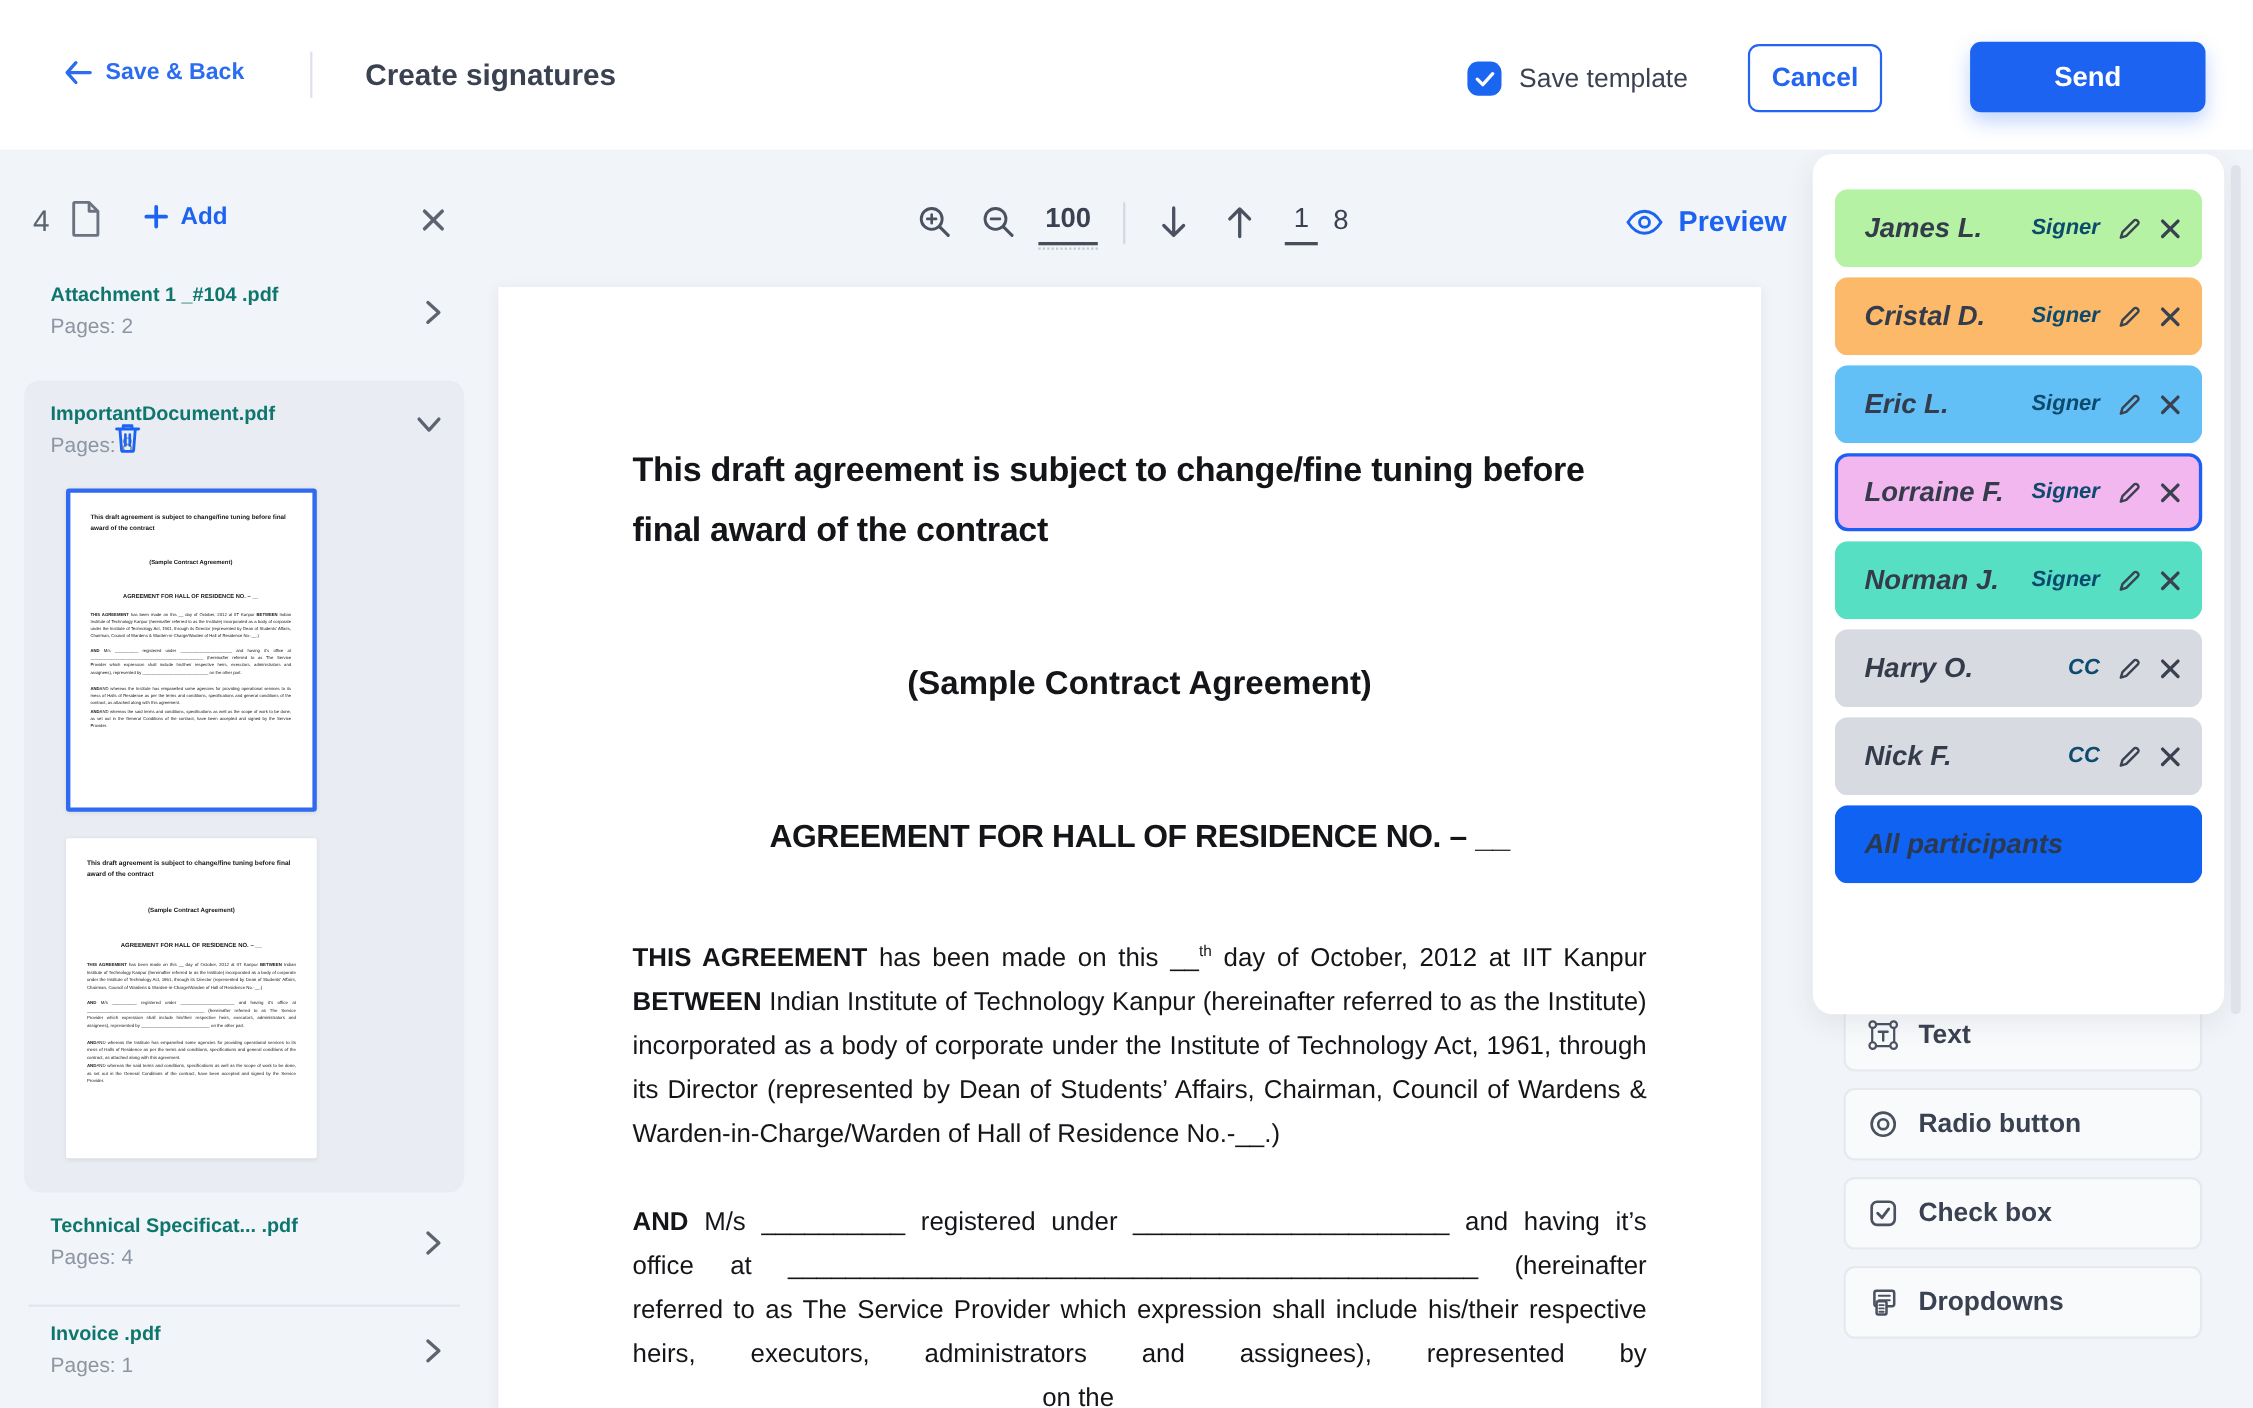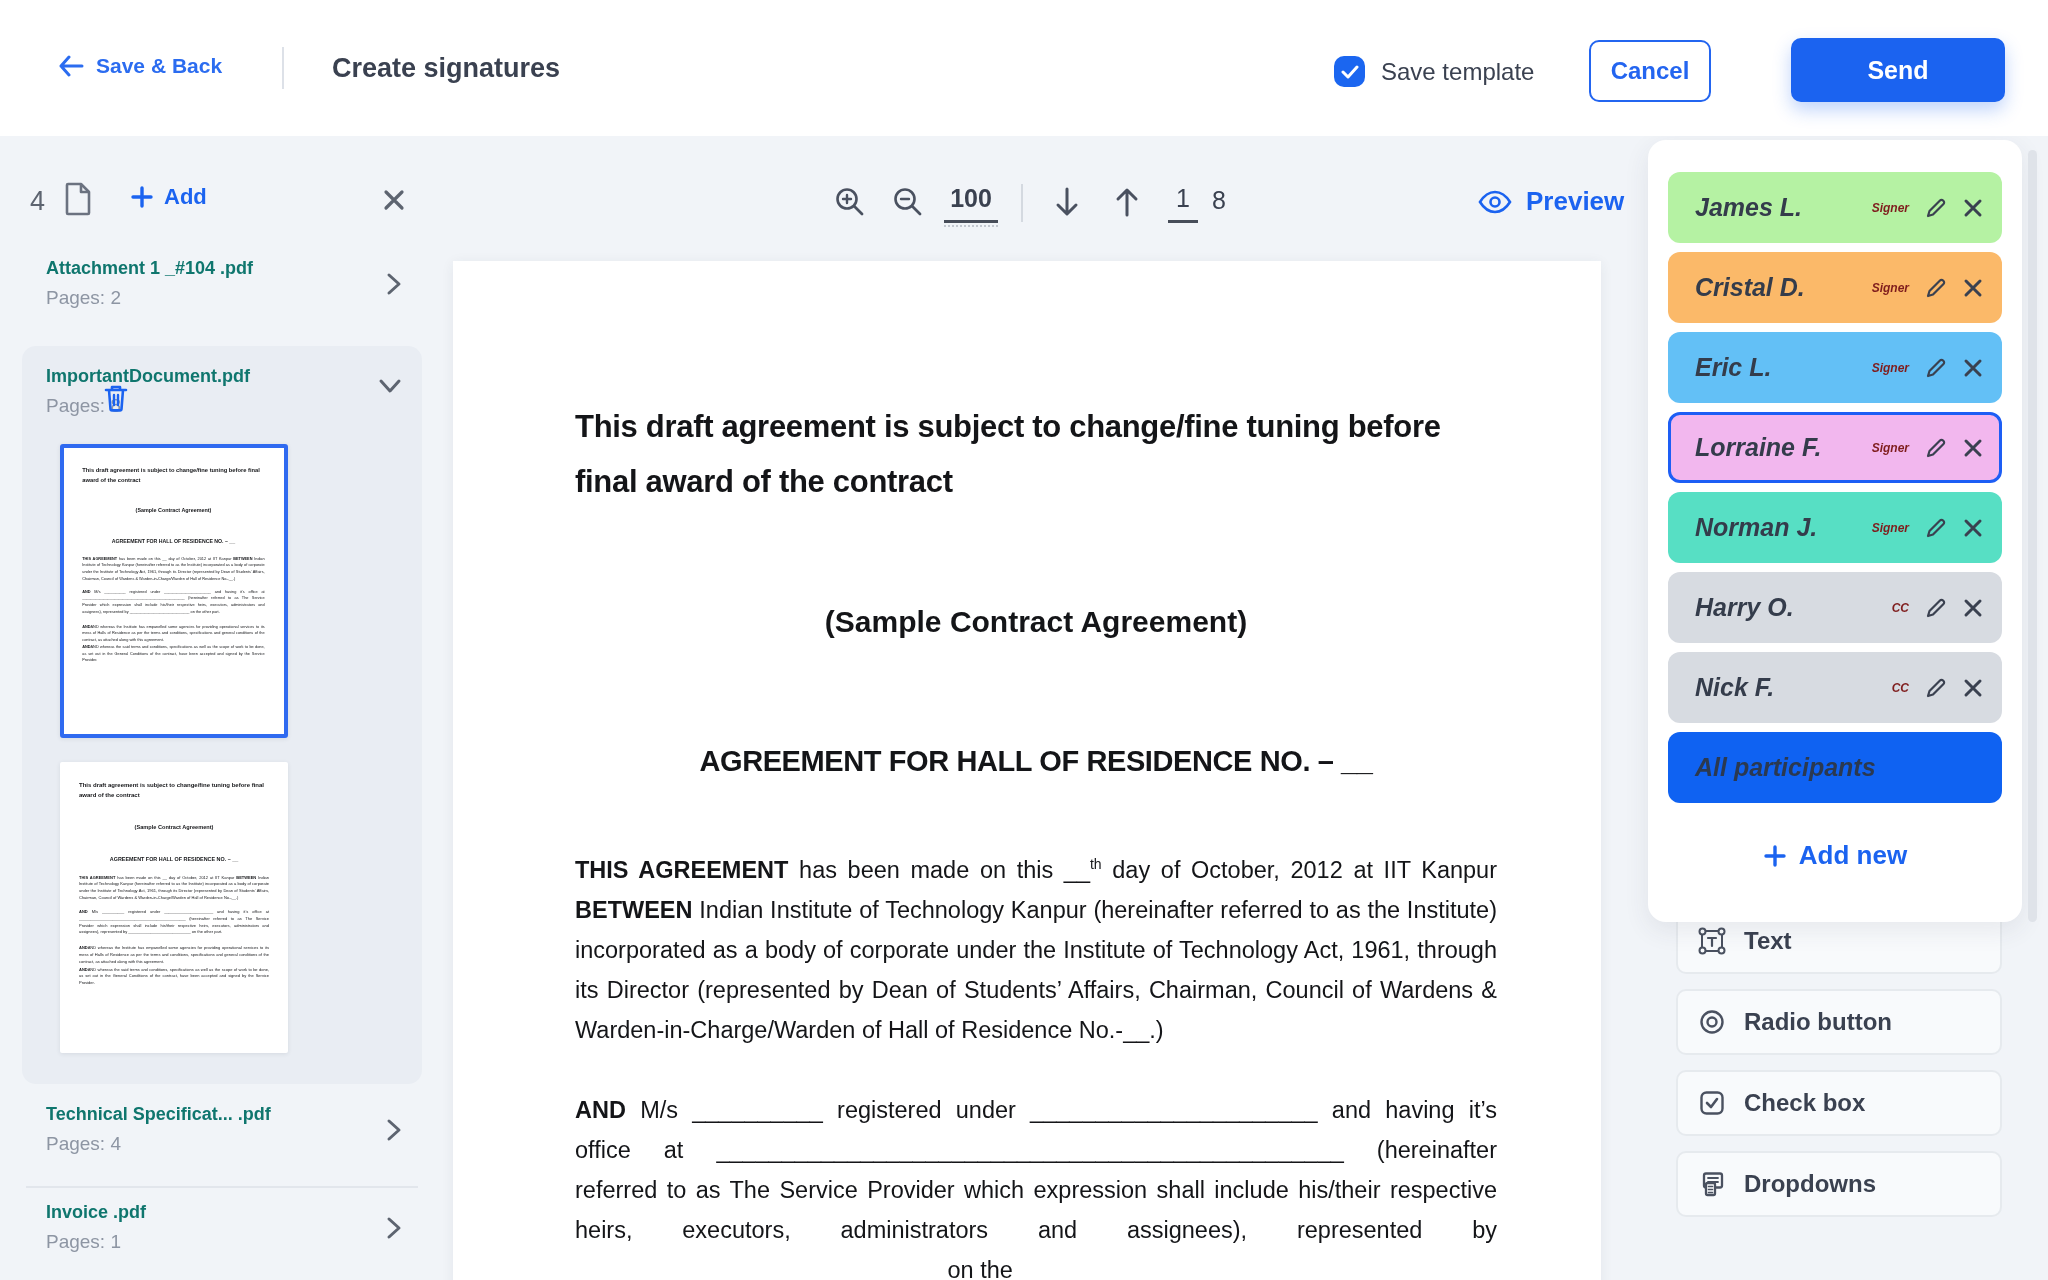--- a/index.html
+++ b/index.html
@@ -84,21 +84,21 @@
   .doc-p b { font-weight:700; }
   sup { font-size:14px; }
 
   
   .panel-card { position:absolute; left:1648px; top:140px; width:374px; height:782px; background:#ffffff;
                 border-radius:18px; box-shadow:0 8px 26px rgba(50,60,80,.09); z-index:10; }
   .chip { position:absolute; left:20px; width:334px; height:71px; border-radius:12px;
           display:flex; align-items:center; border:3px solid transparent; cursor:pointer;font-style:italic; }
   .chip-name { font-size:25px; font-weight:700; color:#343c4b; margin-left:24px; flex:1; }
   .chip-right { display:flex; align-items:center; gap:15px; margin-right:16px; }
-  .chip-role { font-size:12px; font-weight:600; color:#7f1d1d; }
+  .chip-role { font-size:20px; font-weight:600; color:#0c4a6e; }
   .c0{background:#b5f2a3;} .c1{background:#fbb969;} .c2{background:#63c0f6;}
   .c3{background:#f2b7ee; border-color:#1d5ef5;justify-content:space-between;} .c4{background:#57dfc4;}
   .c5{background:#d7dbe1;} .c6{background:#d7dbe1;}
   .chip-all { background:#0f62f2; }
   .chip-all .chip-name { color:#2b3950; }
   .add-new { position:absolute; left:0; top:700px; width:374px; display:flex; align-items:center;
              justify-content:center; gap:12px; color:#1b63f0; font-size:26px; font-weight:700; cursor:pointer; }
   .panel-scrollbar { position:absolute; left:2028px; top:150px; width:9px; height:772px; border-radius:5px;
                      background:#dfe3e9; z-index:11; cursor:pointer; }
 
@@ -401,28 +401,20 @@
             <path d="M3 3 L17 17 M17 3 L3 17" stroke="#3a4150" stroke-width="3" stroke-linecap="round"></path>
           </svg>
         </span>
     </div>
   </div>
 
   <div class="chip chip-all" style="top:592px">
     <div class="chip-name">All participants</div>
   </div>
 
-  <div class="add-new">
-    <span>
-      <svg width="24" height="24" viewBox="0 0 24 24">
-          <path d="M12 3 V21 M3 12 H21" stroke="#1b63f0" stroke-width="3.4" stroke-linecap="round"></path>
-        </svg>
-    </span>
-    <span>Add new</span>
-  </div>
 </div>
 
 <div class="panel-scrollbar"></div>
 
 <div class="field-btn" style="top:908px">
   <span>
     <svg width="28" height="28" viewBox="0 0 28 28">
         <rect x="4" y="4" width="20" height="20" rx="2" fill="none" stroke="#4a5160" stroke-width="2"></rect>
         <rect x="1.5" y="1.5" width="6" height="6" rx="3" fill="#f8fafc" stroke="#4a5160" stroke-width="2"></rect>
         <rect x="20.5" y="1.5" width="6" height="6" rx="3" fill="#f8fafc" stroke="#4a5160" stroke-width="2"></rect>

